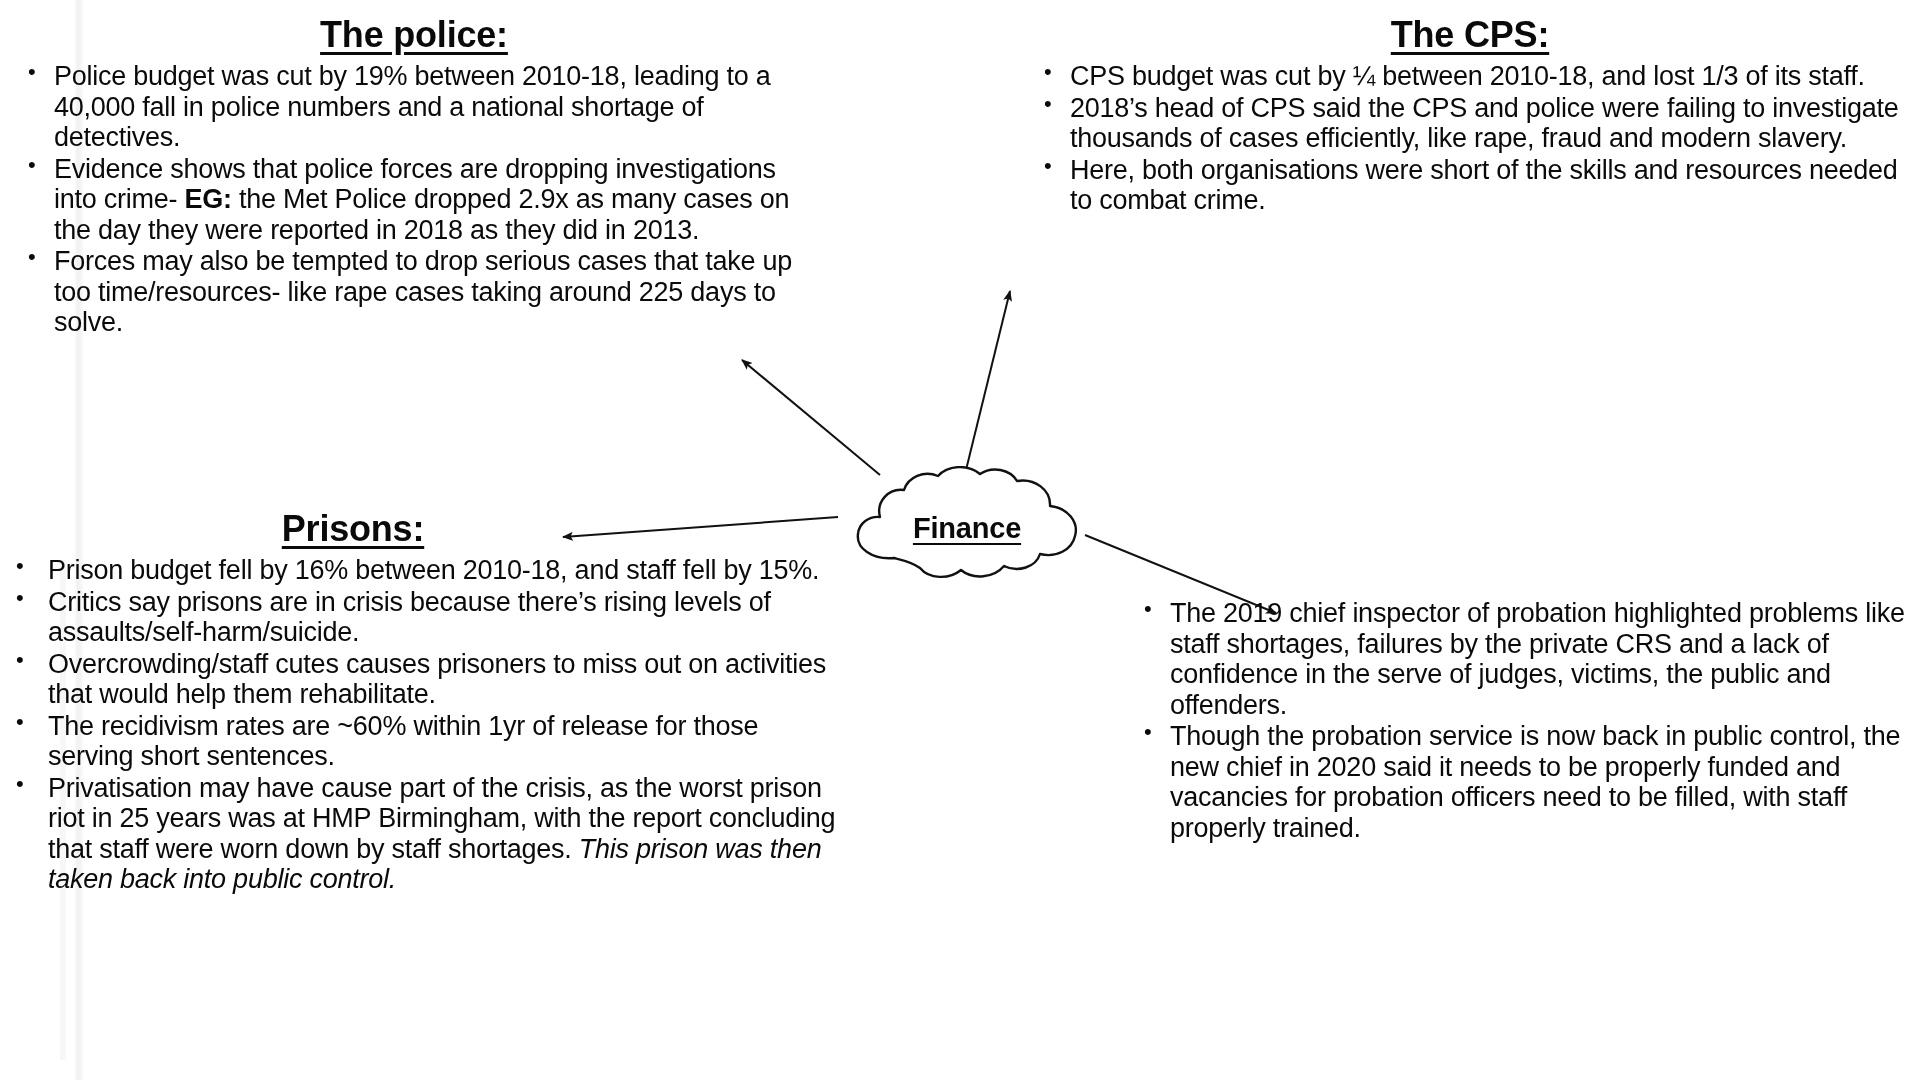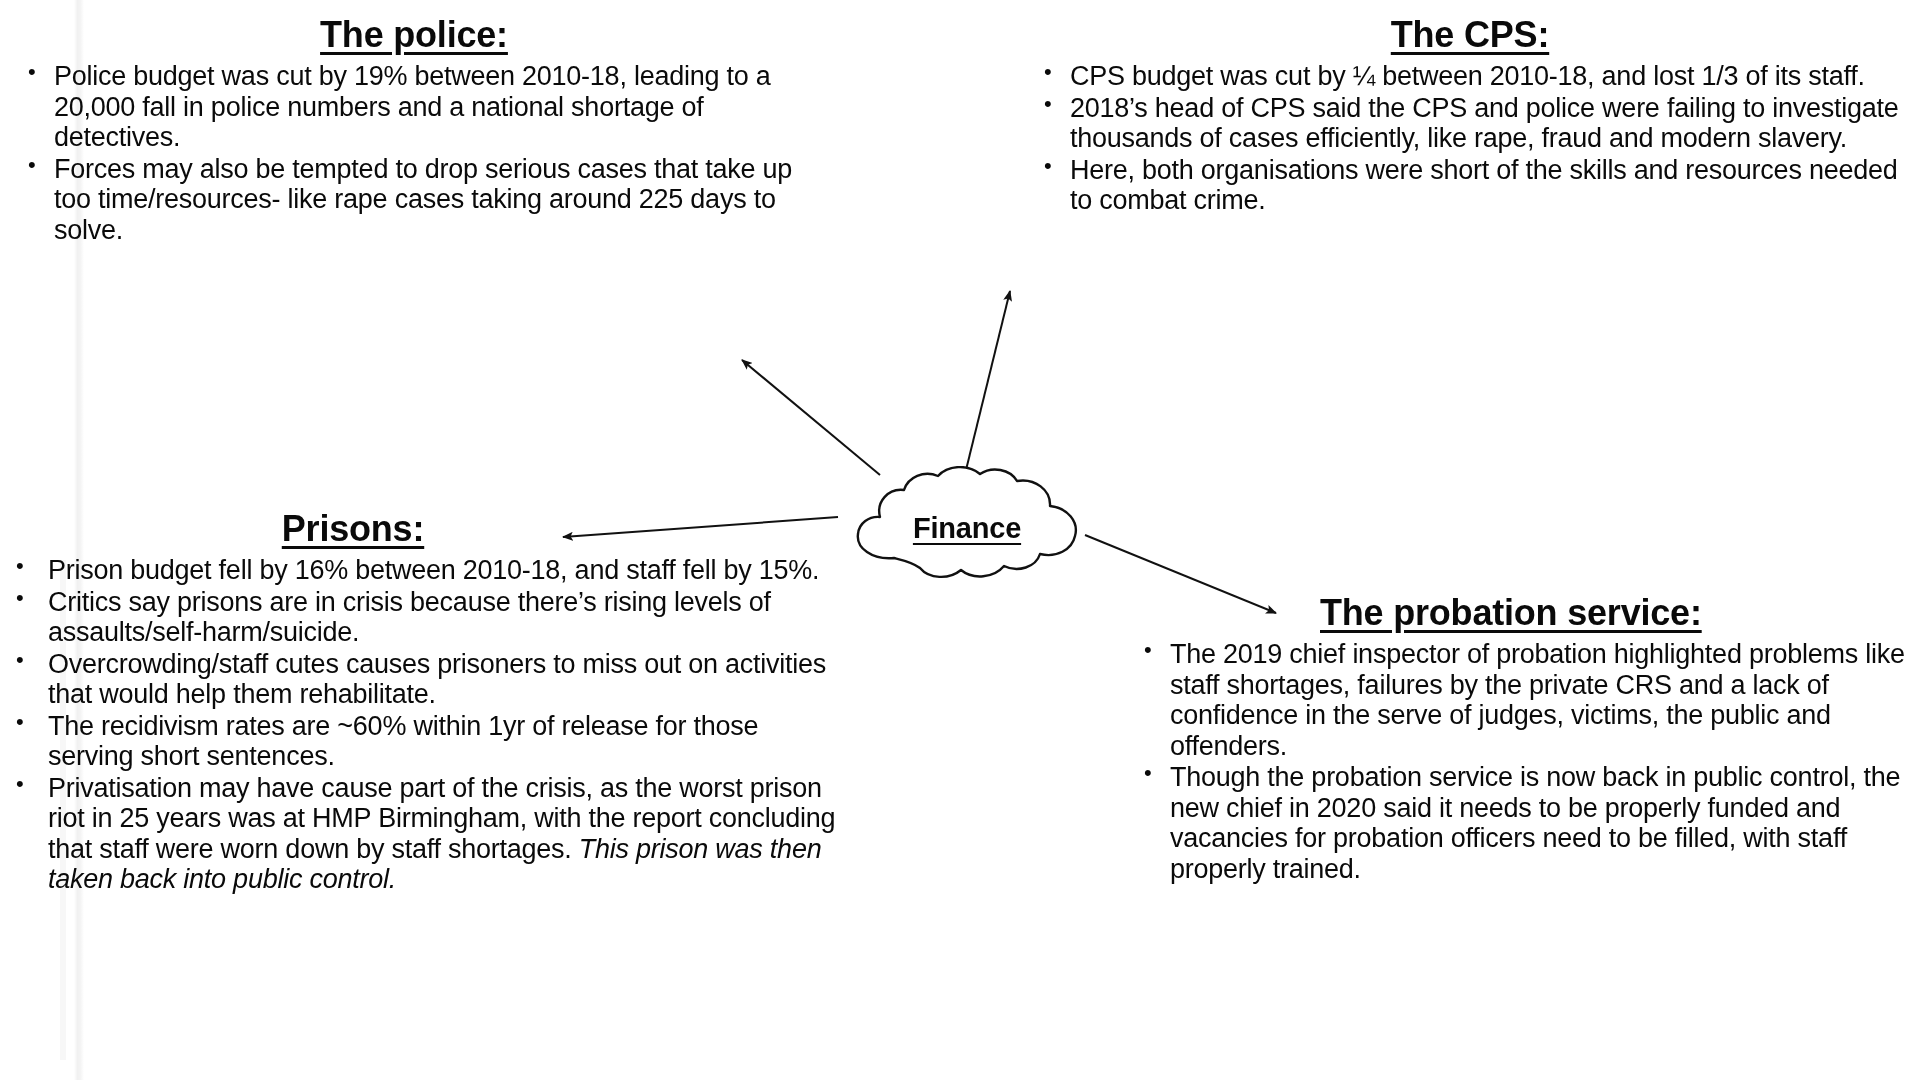--- a/index.html
+++ b/index.html
@@ -146,21 +146,24 @@
              C117,114 97,113 88,102
              C80,96 70,94 62,92 Z" fill="#ffffff" stroke="#111111" stroke-width="2.4" stroke-linejoin="round"></path>
   </svg>
   <div class="cloud-label">Finance</div>
 </div>
 
 <div class="block" style="left:14px; top:14px; width:800px;">
   <div class="heading">The police:</div>
   <ul class="bullets">
     <li>
-      <span>Police budget was cut by 19% between 2010-18, leading to a 20,000 fall in police numbers and a national shortage of detectives.</span>
+      <span>Police budget was cut by 19% between 2010-18, leading to a 40,000 fall in police numbers and a national shortage of detectives.</span>
+    </li>
+    <li>
+      <span>Evidence shows that police forces are dropping investigations into crime- </span><span class="em-b">EG:</span><span> the Met Police dropped 2.9x as many cases on the day they were reported in 2018 as they did in 2013.</span>
     </li>
     <li>
       <span>Forces may also be tempted to drop serious cases that take up too time/resources- like rape cases taking around 225 days to solve.</span>
     </li>
   </ul>
 </div>
 
 <div class="block" style="left:1030px; top:14px; width:880px;">
   <div class="heading">The CPS:</div>
   <ul class="bullets">
@@ -191,21 +194,20 @@
     <li class="tight-bullet">
       <span>The recidivism rates are ~60% within 1yr of release for those serving short sentences.</span>
     </li>
     <li class="tight-bullet">
       <span>Privatisation may have cause part of the crisis, as the worst prison riot in 25 years was at HMP Birmingham, with the report concluding that staff were worn down by staff shortages. </span><span class="em-i">This prison was then taken back into public control.</span>
     </li>
   </ul>
 </div>
 
 <div class="block" style="left:1110px; top:592px; width:810px;">
-  <div class="heading" style="text-align:left; padding-left:210px;">The probation service:</div>
   <ul class="bullets" style="padding-left:20px;">
     <li>
       <span>The 2019 chief inspector of probation highlighted problems like staff shortages, failures by the private CRS and a lack of confidence in the serve of judges, victims, the public and offenders.</span>
     </li>
     <li>
       <span>Though the probation service is now back in public control, the new chief in 2020 said it needs to be properly funded and vacancies for probation officers need to be filled, with staff properly trained.</span>
     </li>
   </ul>
 </div>
 

